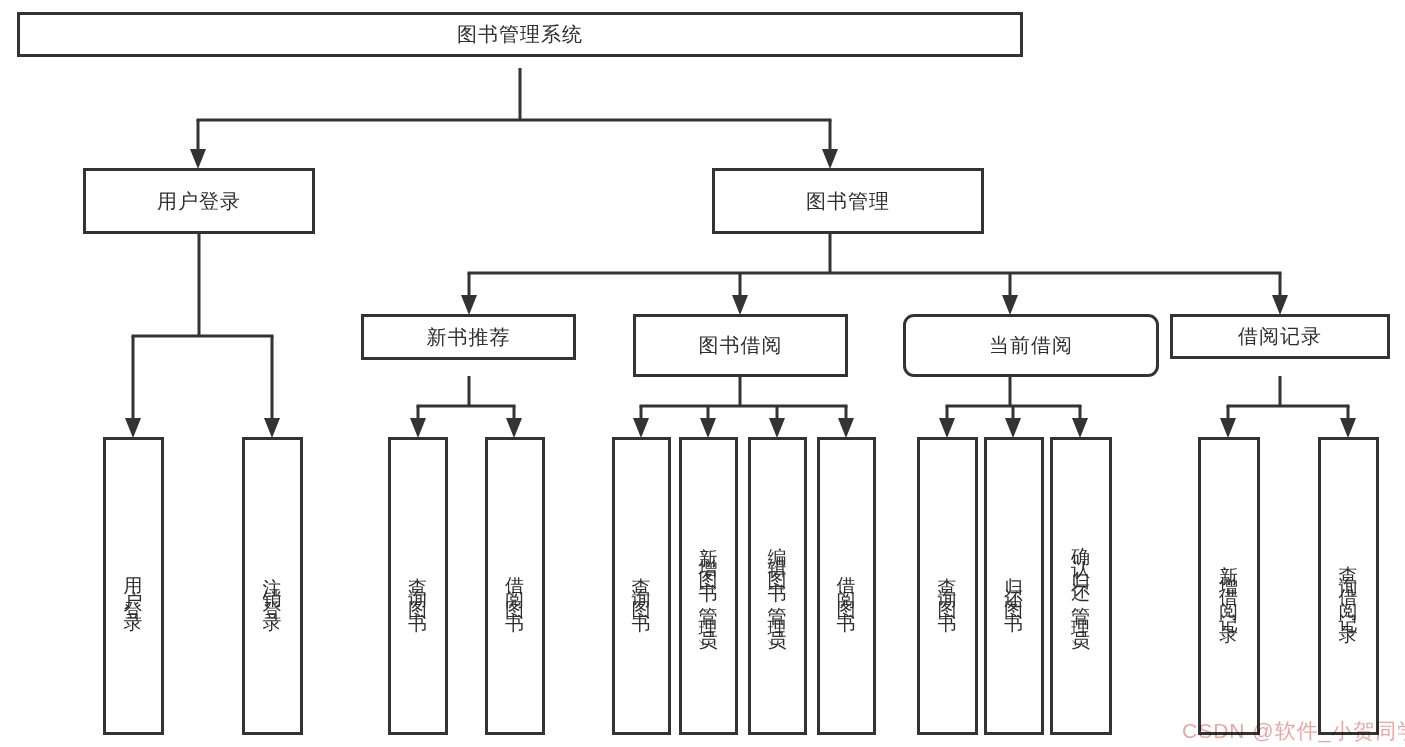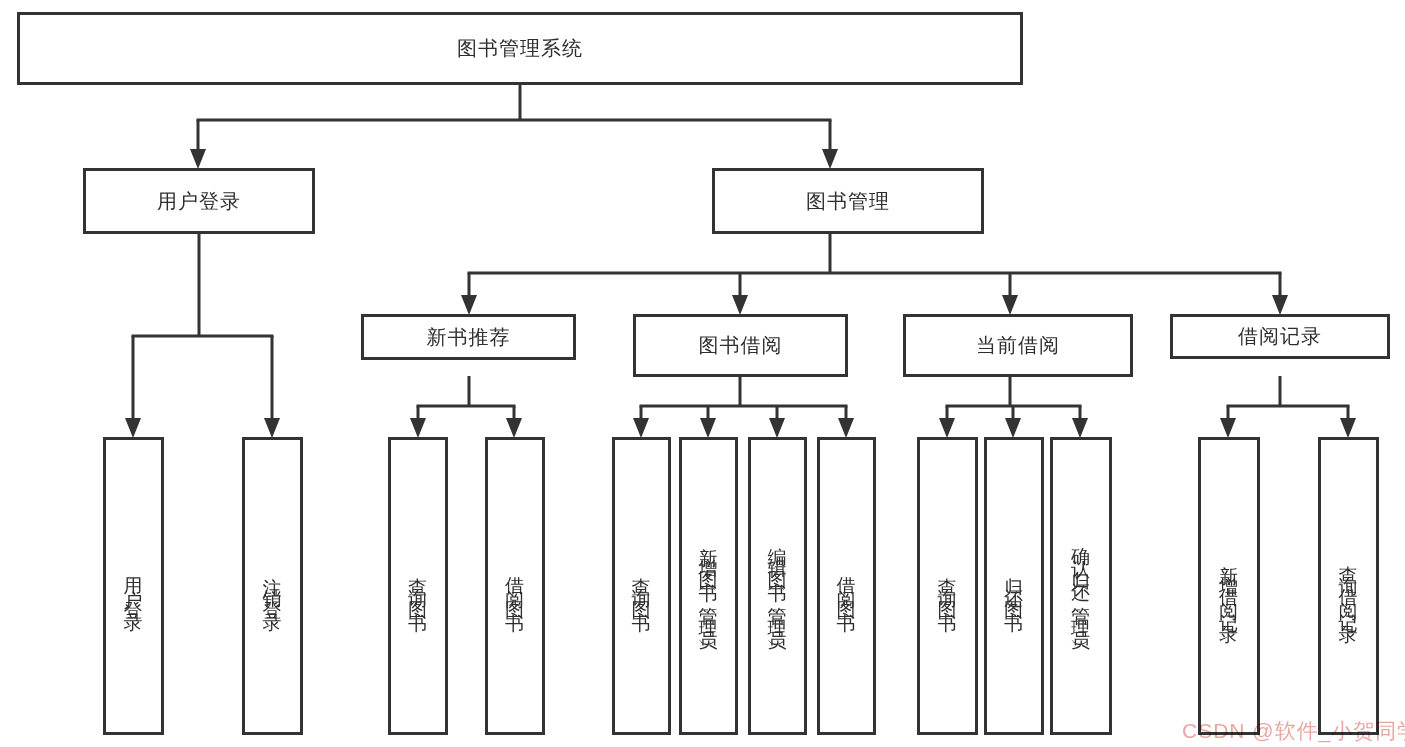--- a/index.html
+++ b/index.html
@@ -106,38 +106,38 @@
       <polygon points="769,418 785,418 777,438"></polygon>
       <polygon points="838,418 854,418 846,438"></polygon>
       <polygon points="939,418 955,418 947,438"></polygon>
       <polygon points="1005,418 1021,418 1013,438"></polygon>
       <polygon points="1072,418 1088,418 1080,438"></polygon>
       <polygon points="1220,418 1236,418 1228,438"></polygon>
       <polygon points="1340,418 1356,418 1348,438"></polygon>
     </g>
   </svg>
 
-  <div class="box h" style="left:17px;top:12px;width:1006px;height:73px;">
+  <div class="box h" style="left:17px;top:12px;width:1006px;height:45px;">
     <span>图书管理系统</span>
   </div>
 
   <div class="box h" style="left:83px;top:168px;width:232px;height:66px;">
     <span>用户登录</span>
   </div>
   <div class="box h" style="left:712px;top:168px;width:272px;height:66px;justify-content:center;">
     <span>图书管理</span>
   </div>
 
   <div class="box h" style="left:361px;top:314px;width:215px;height:46px;">
     <span>新书推荐</span>
   </div>
   <div class="box h" style="left:633px;top:314px;width:215px;height:63px;">
     <span>图书借阅</span>
   </div>
-  <div class="box h" style="left:903px;top:314px;width:230px;height:63px;">
+  <div class="box h" style="left:903px;top:314px;width:256px;height:63px;border-radius:11px;">
     <span>当前借阅</span>
   </div>
   <div class="box h" style="left:1170px;top:314px;width:220px;height:45px;">
     <span>借阅记录</span>
   </div>
 
   <div class="box v" style="left:103px;top:437px;width:61px;height:298px;">
     <span>用户登录</span>
   </div>
   <div class="box v" style="left:242px;top:437px;width:61px;height:298px;">

